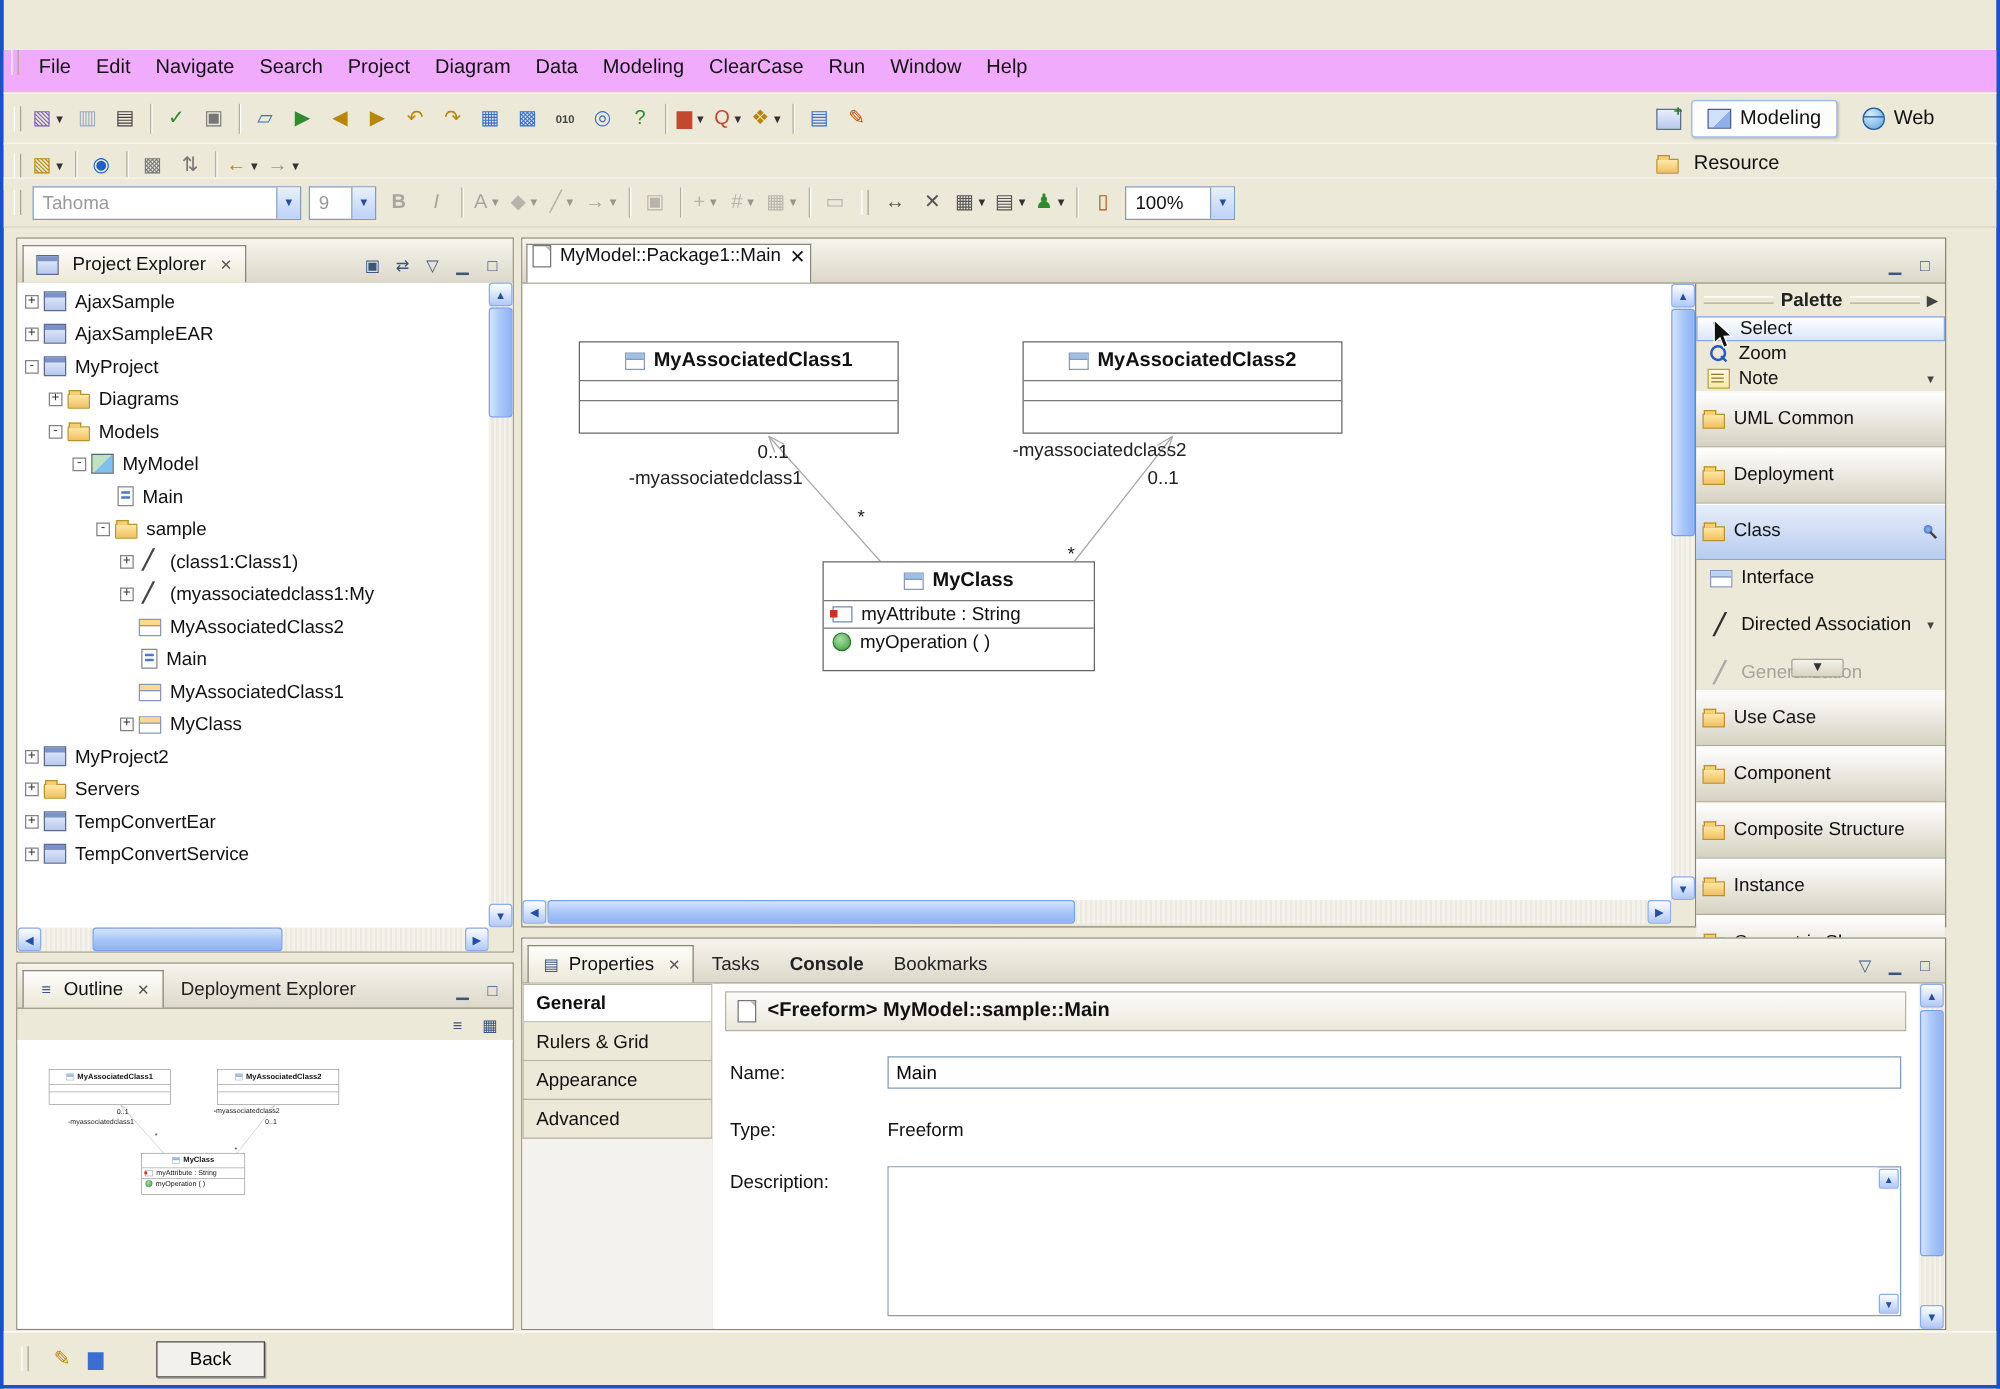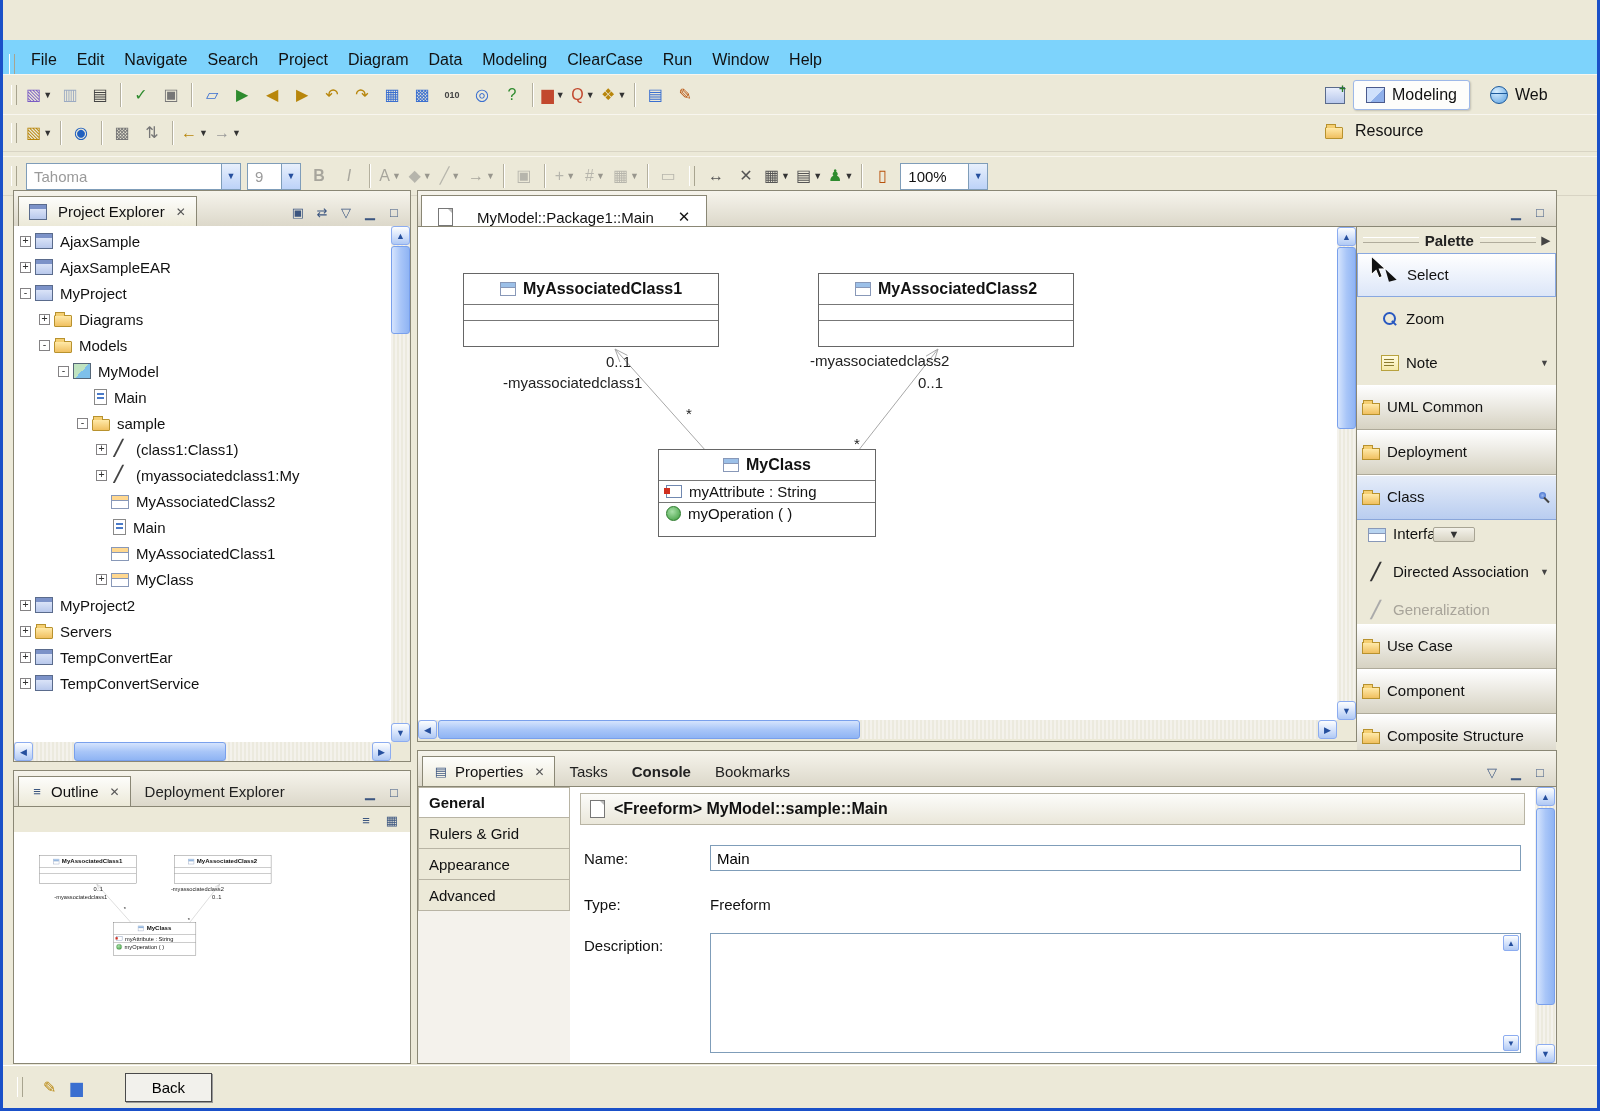--- a/index.html
+++ b/index.html
@@ -17,28 +17,28 @@
   .winbtns{margin-left:auto;display:flex;gap:3px}
   .wbtn{width:32px;height:28px;border-radius:4px;border:1px solid #fff;display:flex;align-items:center;justify-content:center;
     color:#fff;font-weight:bold;font-size:14px;box-shadow:inset 0 1px 0 rgba(255,255,255,.4)}
   .wbtn.min,.wbtn.max{background:linear-gradient(180deg,#8db6f2,#3c70d8 45%,#2858c0)}
   .wbtn.close{background:linear-gradient(180deg,#f0a08a,#d8502e 45%,#b03010)}
   .wbtn.min::before{content:"_";margin-top:-10px}
   .wbtn.max::before{content:"□";font-size:16px}
   .wbtn.close::before{content:"✕";font-size:15px}
 
   
-  .menubar{position:absolute;left:0;top:40px;right:0;height:34px;display:flex;align-items:flex-end;background:#7dd3fc;border-bottom:1px solid #dcd8ca}
+  .menubar{position:absolute;left:0;top:40px;right:0;height:34px;display:flex;align-items:flex-start;background:#f0abfc;border-bottom:1px solid #dcd8ca}
   .menu-items{display:flex;align-items:center}
   .menu-item{padding:5px 10px;font-size:16px;white-space:nowrap}
   .vgrip{width:4px;height:20px;margin:0 6px;border-left:1px solid #fff;border-right:1px solid #a8a48f}
   .toolrow{position:absolute;left:0;right:0;display:flex;align-items:center;background:#ece9d8;border-top:1px solid #f8f6ef;border-bottom:1px solid #d8d4c4;padding-left:2px}
   #toolrow1{top:74px;height:40px}
   #toolrow2{top:114px;height:36px}
-  #toolrow3{top:156px;height:38px}
+  #toolrow3{top:142px;height:38px}
   .bar-icons{display:flex;align-items:center}
   .tb-btn{height:28px;min-width:24px;padding:0 2px;display:flex;align-items:center;justify-content:center;border:1px solid transparent;border-radius:2px}
   .tb-btn.dis{opacity:.45}
   .tb-glyph{font-size:16px;line-height:1}
   .tb-glyph.small{font-size:9px;font-weight:bold;letter-spacing:0}
   .tb-dd{font-size:9px;color:#333;margin-left:2px}
   .tb-sep{width:1px;height:24px;background:#b4b09e;margin:0 5px;box-shadow:1px 0 0 #fff}
   .combo{display:flex;align-items:center;height:27px;background:#fff;border:1px solid #7f9db9;margin:0 3px;box-sizing:border-box}
   .combo .val{padding:0 7px;color:#9a9a9a;white-space:nowrap}
   .combo.zoom .val{color:#111}
@@ -90,21 +90,21 @@
   .tico-prim{border:1px solid #999;background:#e8e8e8}
   .tico-prim::after{content:"«»";position:absolute;left:2px;top:1px;font-size:9px;color:#555}
   .tico-diagram{width:13px;height:16px;margin-left:2px;background:#fff;border:1px solid #888}
   .tico-diagram::after{content:"";position:absolute;left:2px;top:3px;width:7px;height:2px;background:#4a7ac8;box-shadow:0 4px 0 #4a7ac8}
   .tico-class{height:14px;margin-top:1px;background:#fff;border:1px solid #8898b8}
   .tico-class::before{content:"";position:absolute;left:0;right:0;top:0;height:4px;background:#ffd890;border-bottom:1px solid #8898b8}
   .tico-assoc{border:none}
   .tico-assoc::before{content:"╱";position:absolute;left:3px;top:-2px;color:#444;font-size:15px;font-weight:bold}
 
   
-  .etab{display:flex;align-items:flex-end;gap:24px;padding:0 16px;background:#fff;border:1px solid #8a8775;border-bottom:none;
+  .etab{display:flex;align-items:flex-start;gap:7px;padding:0 4px;background:#fff;border:1px solid #8a8775;border-bottom:none;
     margin-left:3px;height:31px;box-sizing:border-box;white-space:nowrap}
   .ico-page{width:13px;height:16px;background:#fff;border:1px solid #777;position:relative;flex:none}
   .ico-page::after{content:"";position:absolute;right:0;top:0;border-left:4px solid transparent;border-top:4px solid #bbb}
   #canvas{position:absolute;left:0;top:36px;width:919px;height:493px;background:#fff;overflow:hidden;border-right:1px solid #c8c4b4}
   .uml-class{position:absolute;background:#fff;border:1px solid #666;box-sizing:border-box;display:flex;flex-direction:column}
   .uml-head{display:flex;align-items:center;justify-content:center;gap:7px;font-weight:bold;font-size:16px;flex:0 0 30px}
   .uml-cico{width:16px;height:14px;background:#fff;border:1px solid #8898b8;position:relative;box-sizing:border-box}
   .uml-cico::before{content:"";position:absolute;left:0;right:0;top:0;height:4px;background:#9cc0e8;border-bottom:1px solid #8898b8}
   .uml-comp{border-top:1px solid #777}
   .uml-comp.empty{height:15px}
@@ -114,21 +114,21 @@
   .mico-attr::before{content:"";position:absolute;left:-3px;top:2px;width:6px;height:6px;background:#d03020}
   .mico-op{width:13px;height:13px;border-radius:50%;background:radial-gradient(circle at 40% 35%,#a8e0a8,#3a9a3a);border:1px solid #2a7a2a;flex:none}
   .edge-label{position:absolute;font-size:15px;white-space:nowrap;color:#222}
 
   
   #palette{position:absolute;left:938px;top:36px;width:200px;bottom:0;background:#ece9d8;border-left:1px solid #8a8775;box-sizing:border-box}
   .pal-head{height:26px;display:flex;align-items:center;gap:6px;padding:0 6px;font-weight:bold;color:#222}
   .pal-line{flex:1;height:4px;border-top:1px solid #fff;border-bottom:1px solid #b0ac9c}
   .pal-arrow{color:#444;font-size:11px}
   .pal-tool,.pal-entry,.pal-drawer{display:flex;align-items:center;gap:7px;position:relative;box-sizing:border-box}
-  .pal-tool{height:44px;padding:0 4px 0 24px}
+  .pal-tool{height:20px;padding:0 4px 0 9px}
   .pal-tool.sel{background:linear-gradient(180deg,#ffffff,#dce6f8);border:1px solid #89a8e0}
   .pal-drawer{height:45px;padding:0 5px;background:linear-gradient(180deg,#fefefe,#d6d2c2);border-top:1px solid #fff;border-bottom:1px solid #aeaa9a}
   .pal-drawer.active{background:linear-gradient(180deg,#e6edf9,#b9cdf0);border-bottom:1px solid #8aa6da}
   .pal-entry{height:28px;padding:0 4px 0 11px}
   .pal-entry.two{height:48px}
   .pal-entry.dis .pal-label{color:#a8a49a}
   .pal-label{line-height:1.12}
   .pal-dd{margin-left:auto;font-size:9px;color:#444;padding-right:3px}
   .pal-pin{width:13px;height:13px;position:relative;margin-left:auto;flex:none}
   .pal-pin::before{content:"";position:absolute;width:7px;height:7px;background:radial-gradient(#9ab8f0,#2c5cc4);border-radius:50%;left:1px;top:1px}

